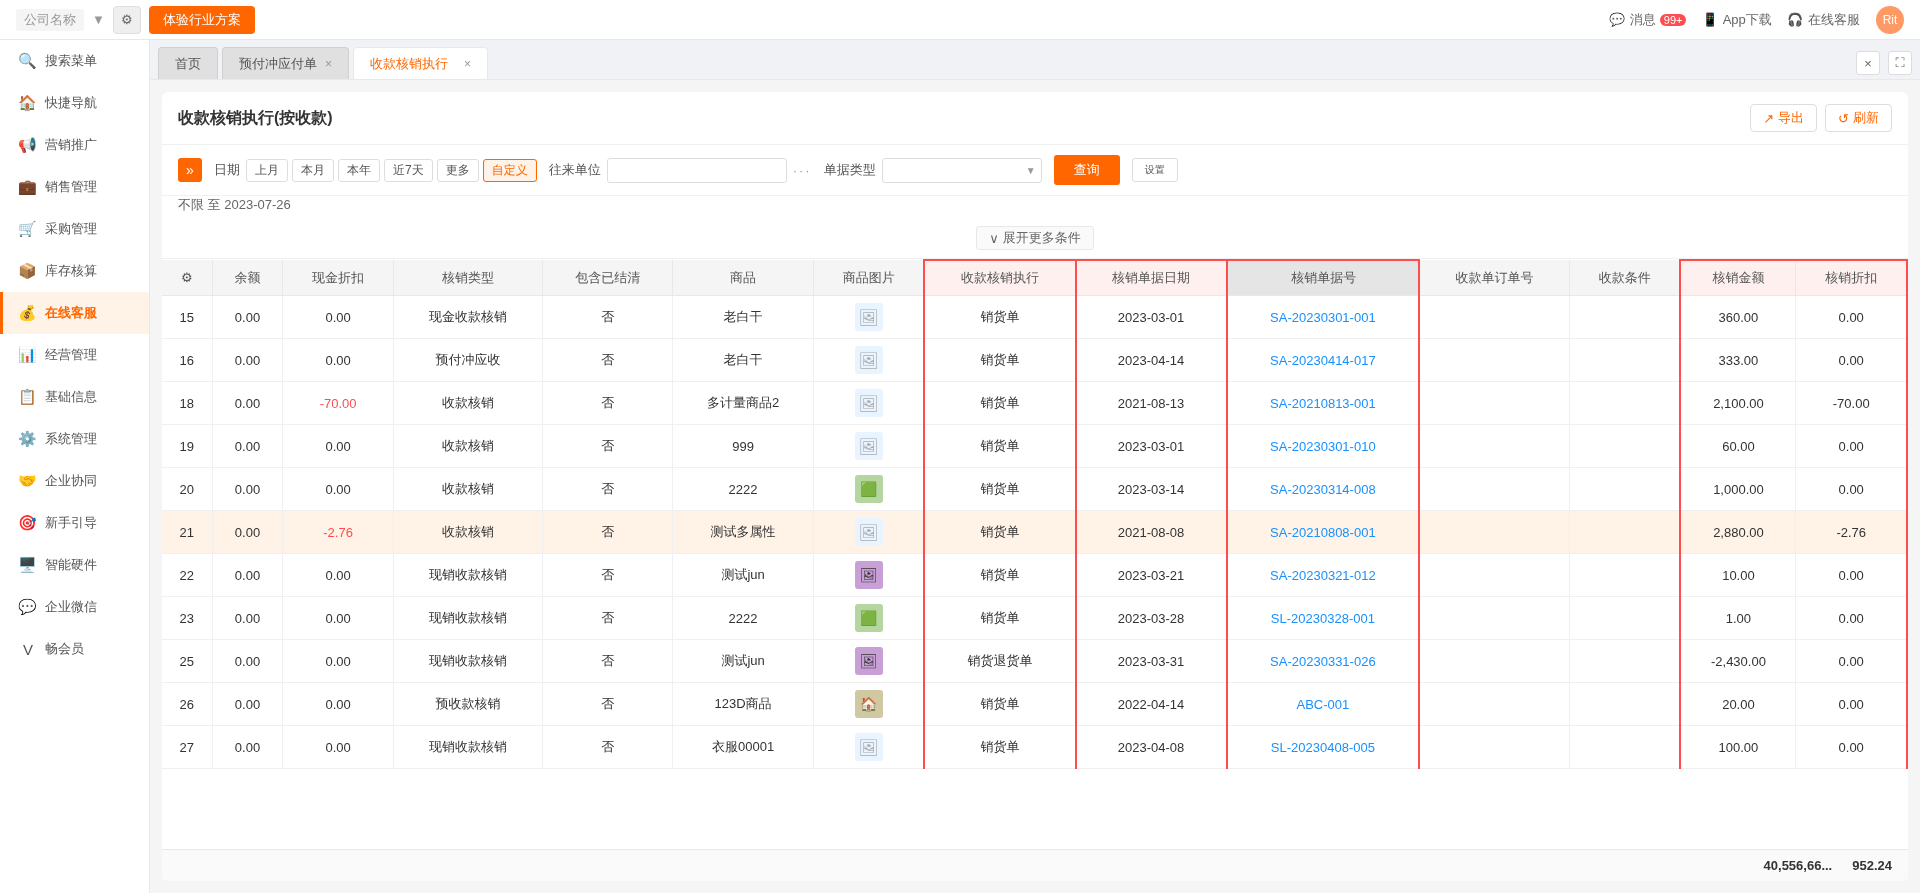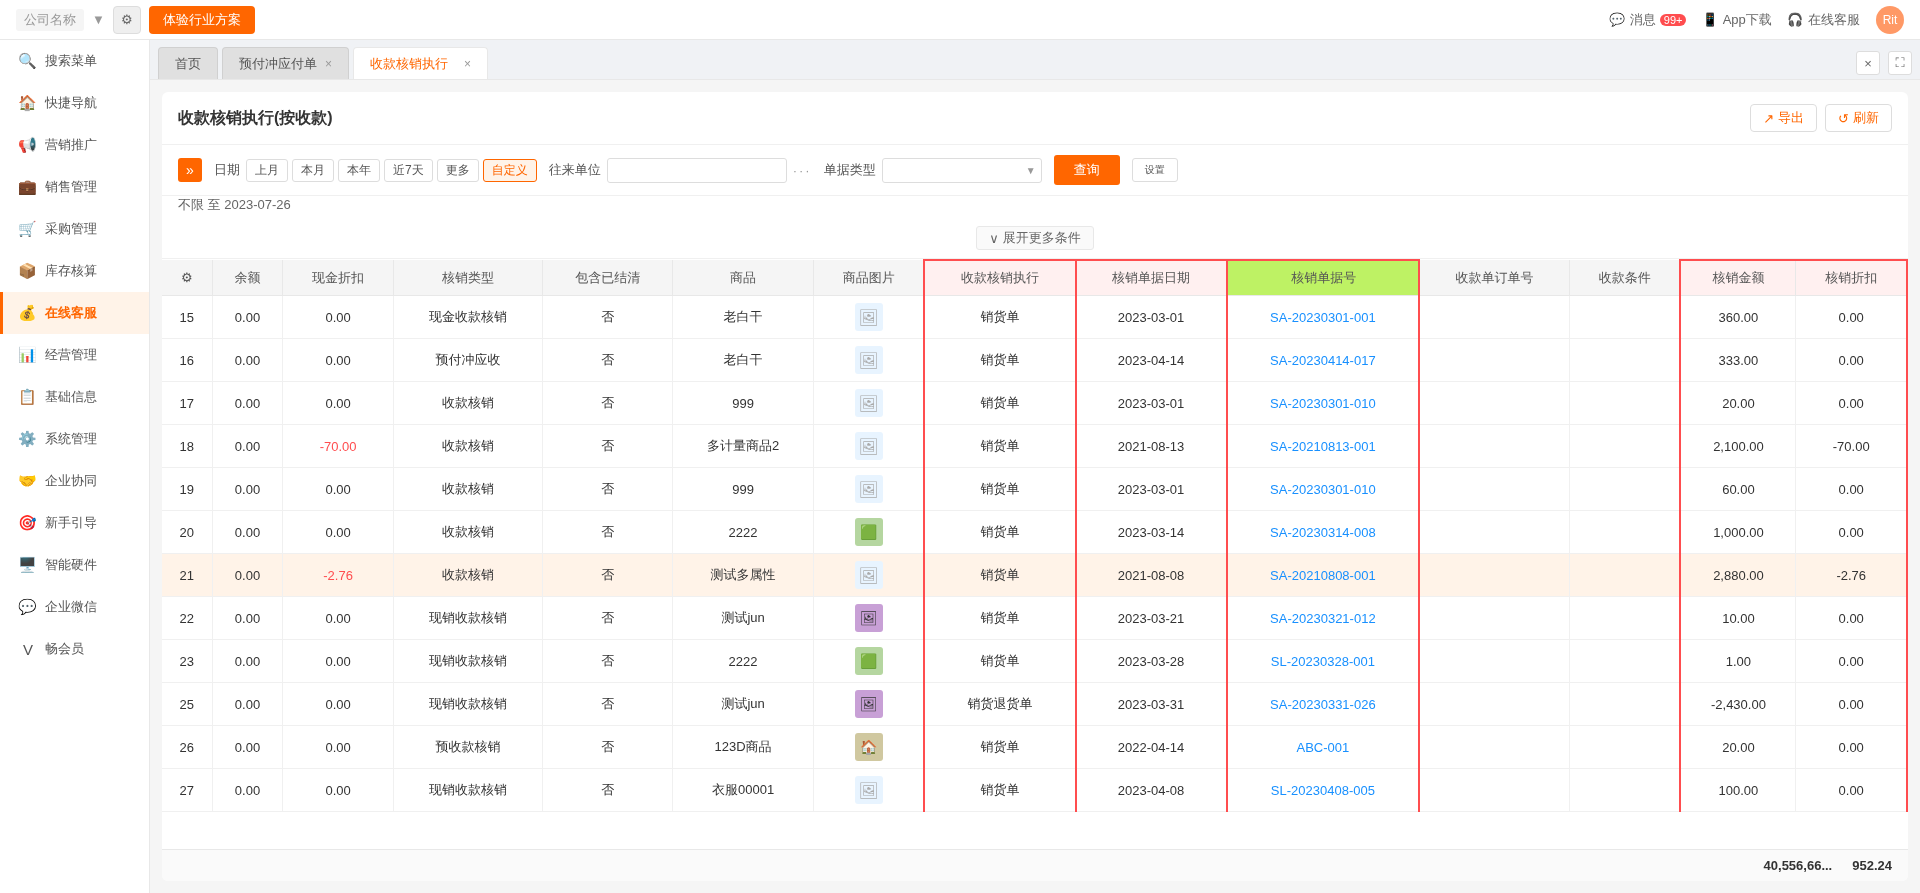--- a/index.html
+++ b/index.html
@@ -406,21 +406,21 @@
           <tr>
             <th style="width:50px;">⚙</th>
             <th>余额</th>
             <th>现金折扣</th>
             <th>核销类型</th>
             <th>包含已结清</th>
             <th>商品</th>
             <th>商品图片</th>
             <th class="red-col-l" style="background:#fff0f0;">收款核销执行</th>
             <th class="red-col-m" style="background:#fff0f0;">核销单据日期</th>
-            <th class="red-col-r" style="background:#bef264;padding-left:12px;">核销单据号</th>
+            <th class="red-col-r" style="background:#e5e5e5;padding-left:12px;">核销单据号</th>
             <th>收款单订单号</th>
             <th>收款条件</th>
             <th class="red-col-l" style="background:#fff0f0;">核销金额</th>
             <th class="red-col-r" style="background:#fff0f0;">核销折扣</th>
           </tr>
         </thead>
         <tbody id="table-body">
 
         <tr>
       <td>15</td>
@@ -448,36 +448,20 @@
       <td><span style="display:inline-flex;width:28px;height:28px;background:#e8f4ff;border-radius:3px;align-items:center;justify-content:center;font-size:16px;color:#aaa;">🖼</span></td>
       <td class="red-col-l">销货单</td>
       <td class="red-col-m">2023-04-14</td>
       <td class="red-col-r"><span class="link-text">SA-20230414-017</span></td>
       <td></td>
       <td></td>
       <td class="red-col-l">333.00</td>
       <td class="red-col-r">0.00</td>
     </tr>
             <tr>
-      <td>17</td>
-      <td>0.00</td>
-      <td>0.00</td>
-      <td>收款核销</td>
-      <td>否</td>
-      <td>999</td>
-      <td><span style="display:inline-flex;width:28px;height:28px;background:#e8f4ff;border-radius:3px;align-items:center;justify-content:center;font-size:16px;color:#aaa;">🖼</span></td>
-      <td class="red-col-l">销货单</td>
-      <td class="red-col-m">2023-03-01</td>
-      <td class="red-col-r"><span class="link-text">SA-20230301-010</span></td>
-      <td></td>
-      <td></td>
-      <td class="red-col-l">20.00</td>
-      <td class="red-col-r">0.00</td>
-    </tr>
-            <tr>
       <td>18</td>
       <td>0.00</td>
       <td class="red-text">-70.00</td>
       <td>收款核销</td>
       <td>否</td>
       <td>多计量商品2</td>
       <td><span style="display:inline-flex;width:28px;height:28px;background:#e8f4ff;border-radius:3px;align-items:center;justify-content:center;font-size:16px;color:#aaa;">🖼</span></td>
       <td class="red-col-l">销货单</td>
       <td class="red-col-m">2021-08-13</td>
       <td class="red-col-r"><span class="link-text">SA-20210813-001</span></td>

